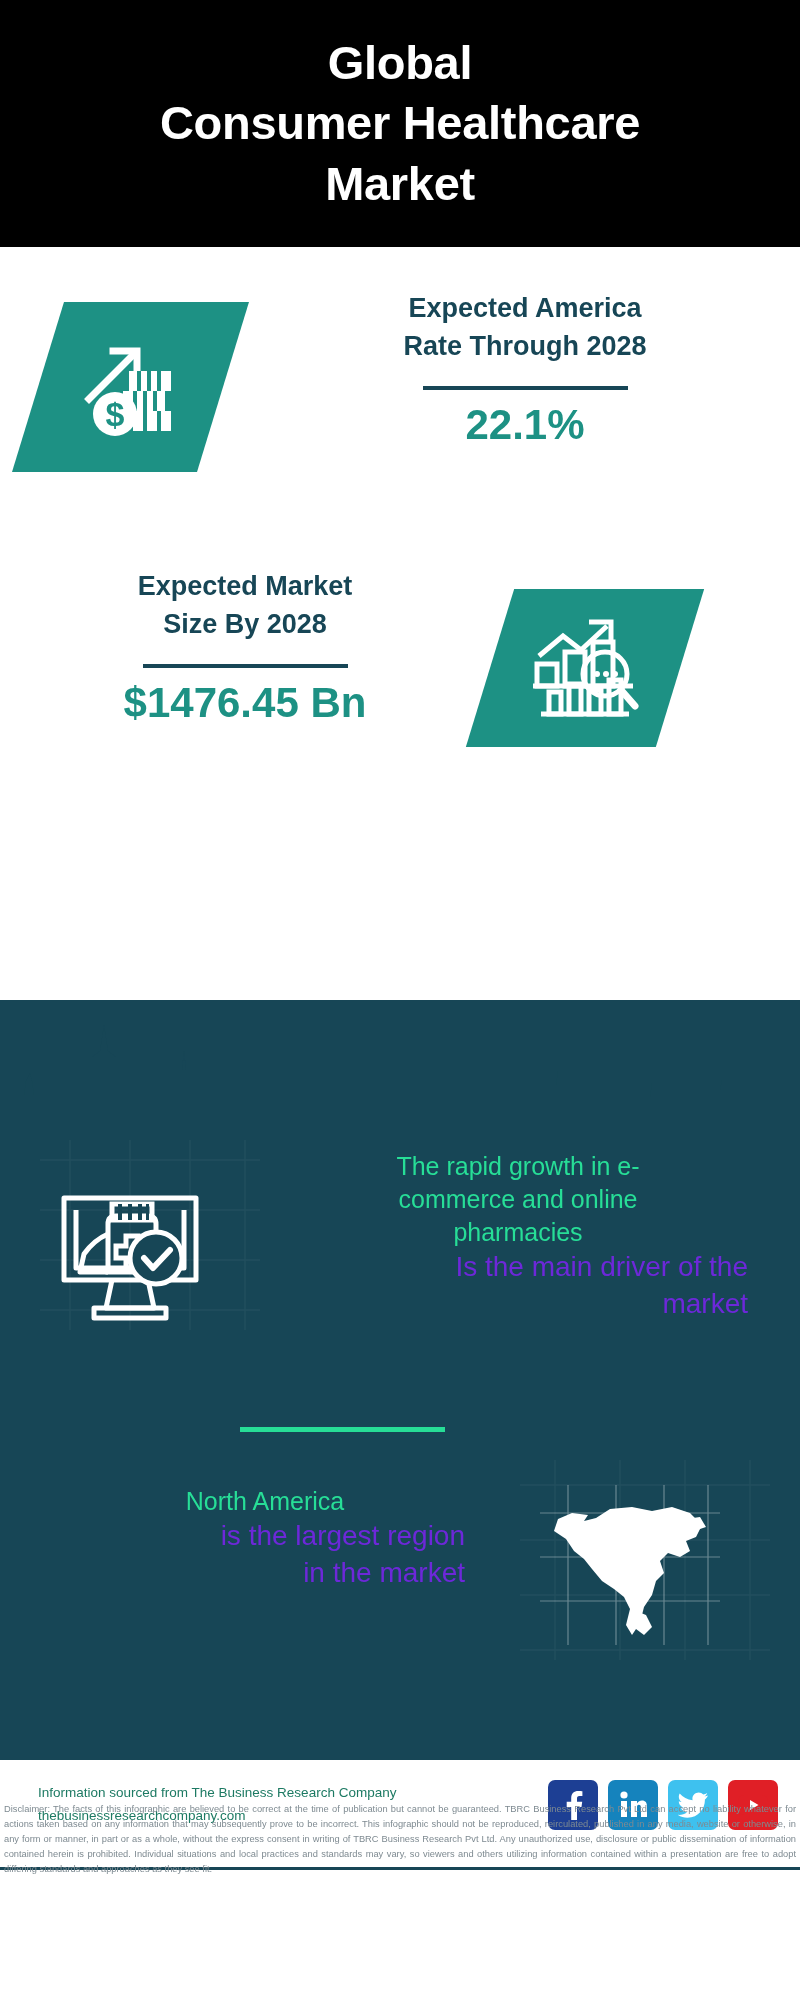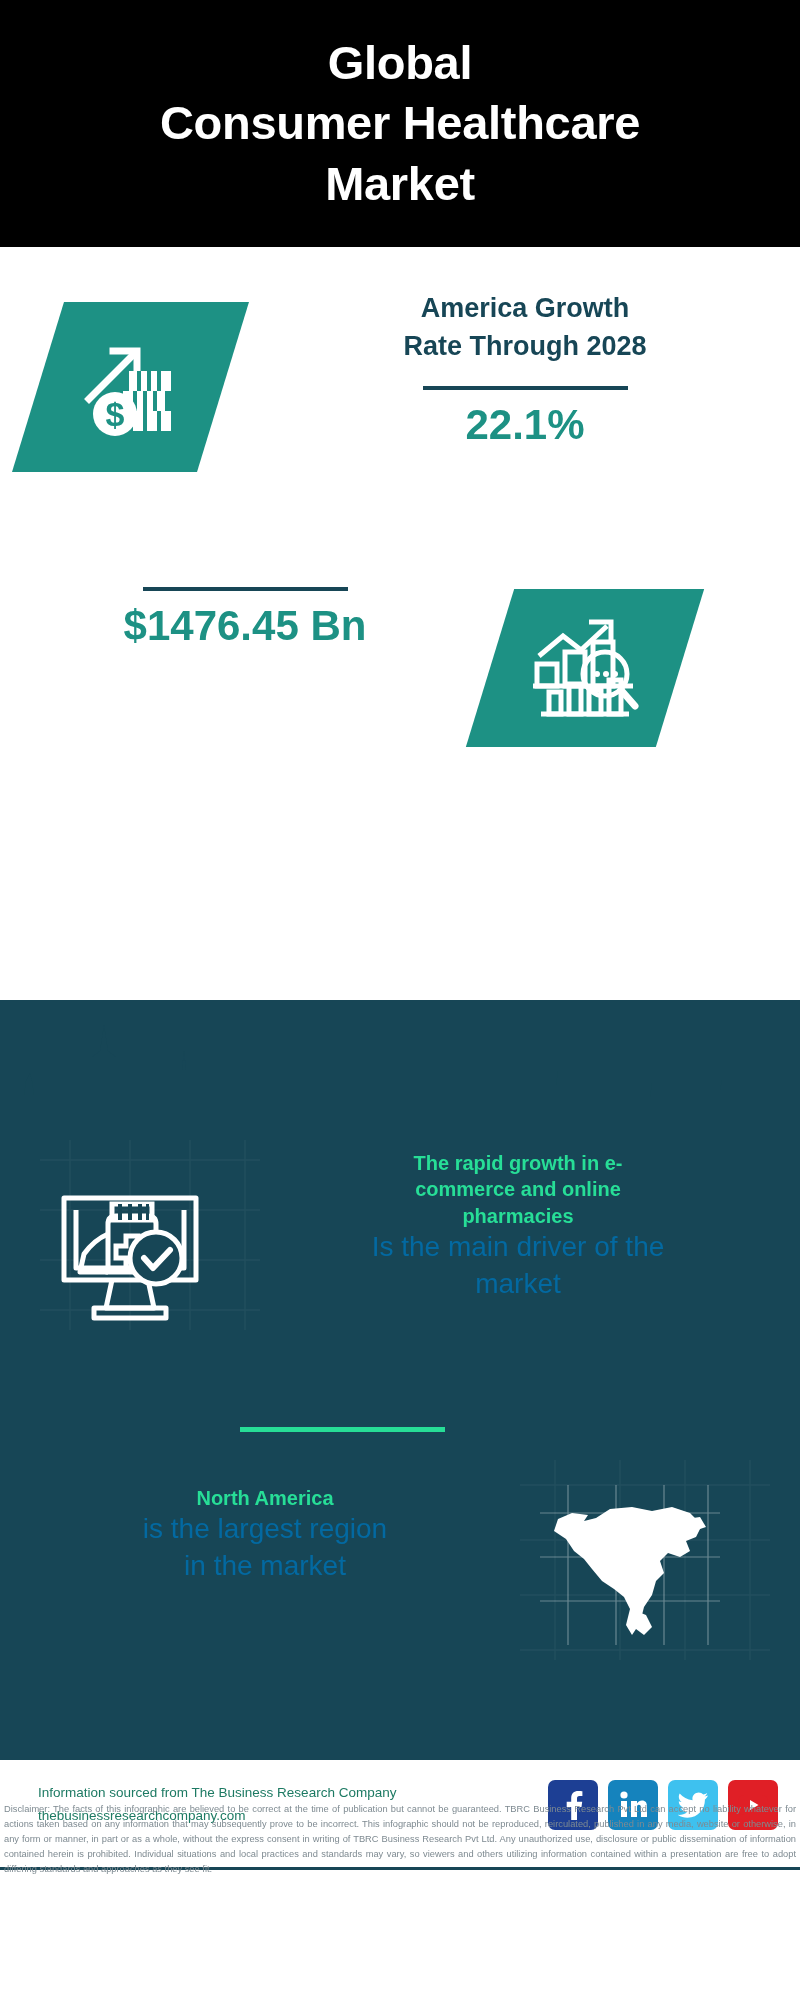--- a/index.html
+++ b/index.html
@@ -78,25 +78,25 @@
   }
 
   .driver {
     position: absolute; left: 0; top: 1150px; width: 800px; height: 290px;
   }
   .driver-icon { position: absolute; left: 50px; top: 18px; }
   .driver-text {
     position: absolute; left: 288px; top: 0px; width: 460px; text-align: center;
   }
   .hl-green {
-    color: #27de97; font-size: 20px; font-weight: bold; line-height: 1.32;
+    color: #27de97; font-size: 25px; font-weight: normal; line-height: 1.32;
     display: block;
   }
   .sub-white {
-    color: #0369a1; font-size: 28px; line-height: 1.32; display: block;
+    color: #6d28d9; font-size: 28px; line-height: 1.32; display: block; text-align: right;
   }
   .rule-green {
     position: absolute; left: 240px; top: 277px;
     width: 205px; height: 5px; background: #27de97;
   }
 
   .region {
     position: absolute; left: 0; top: 1485px; width: 712px; height: 230px;
   }
   .region-text {
@@ -174,30 +174,34 @@
             <rect x="66" y="80" width="4" height="20"></rect>
               <rect x="80" y="80" width="4" height="20"></rect>
           </g>
           <circle cx="38" cy="83" r="22" fill="#ffffff"></circle>
           <text x="38" y="95" font-family="Liberation Sans, sans-serif" font-size="34" font-weight="bold" fill="#1d9184" text-anchor="middle">$</text>
         </svg>
       </div>
     </div>
     <div class="stat1-text">
       <div class="stat-label">
-        <span>America Growth</span><br>
+        <span>Expected America</span><br>
         <span>Rate Through 2028</span>
       </div>
       <div class="rule-dark"></div>
       <div class="stat-value">22.1%</div>
     </div>
   </div>
 
   <div class="stat2">
     <div class="stat2-text">
+      <div class="stat-label">
+        <span>Expected Market</span><br>
+        <span>Size By 2028</span>
+      </div>
       <div class="rule-dark"></div>
       <div class="stat-value">$1476.45 Bn</div>
     </div>
     <div class="para-right">
       <div class="icon-wrap">
         <svg width="112" height="108" viewBox="0 0 112 108">
           <g fill="none" stroke="#ffffff" stroke-width="5" stroke-linejoin="miter">
             <path d="M10 44 L34 24 L52 38 L78 14"></path>
             <path d="M60 10 L82 10 L82 30"></path>
             <rect x="8" y="52" width="20" height="22"></rect>

